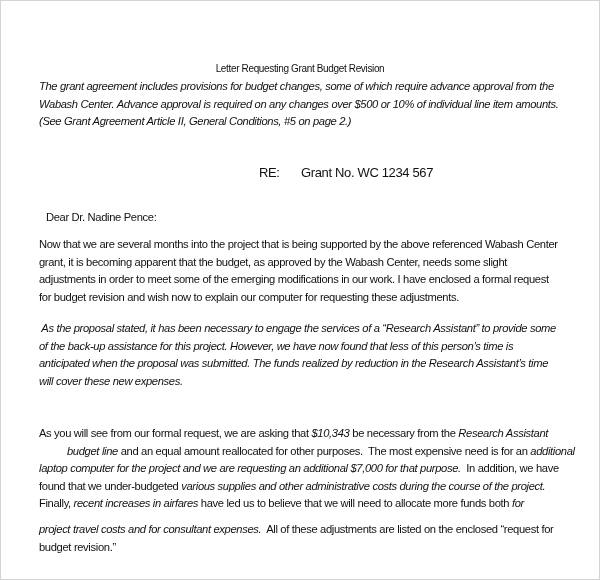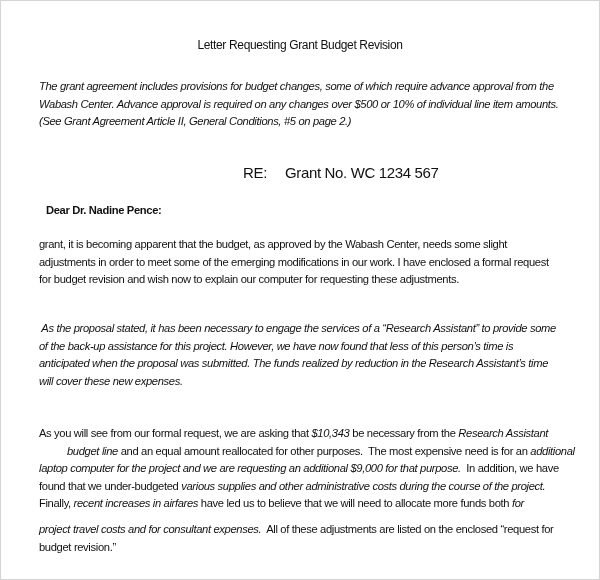--- a/index.html
+++ b/index.html
@@ -22,48 +22,47 @@
     color: #111111;
     font-family: "Liberation Sans", sans-serif;
     font-size: 11.2px;
     letter-spacing: -0.35px;
     overflow: hidden;
   }
   .title {
     position: absolute;
     left: 0;
     width: 100%;
-    top: 36px;
+    top: 60px;
     text-align: center;
-    font-size: 12px;
+    font-size: 10px;
     line-height: 16px;
   }
   .para {
     position: absolute;
     left: 38px;
     width: 520px;
     line-height: 17.6px;
     margin: 0;
   }
   .italic { font-style: italic; }
   .intro { top: 77px; }
   .re-line {
     position: absolute;
     top: 164px;
-    left: 242px;
+    left: 258px;
     line-height: 16px;
-    font-size: 15px;
+    font-size: 13px;
   }
   .re-label { display: inline-block; width: 42px; }
   .salutation {
     position: absolute;
-    top: 201px;
+    top: 208px;
     left: 45px;
     line-height: 16px;
-    font-weight: bold;
   }
   .p1 { top: 235px; }
   .p2 { top: 319px; }
   .p3 { top: 424px; }
   .line { display: block; white-space: nowrap; }
 </style>
 </head>
 <body>
 
 <div class="page">
@@ -76,35 +75,36 @@
     <span class="line">(See Grant Agreement Article II, General Conditions, #5 on page 2.)</span>
   </p>
 
   <div class="re-line">
     <span class="re-label">RE:</span><span>Grant No. WC 1234 567</span>
   </div>
 
   <div class="salutation">Dear Dr. Nadine Pence:</div>
 
   <p class="para p1">
+    <span class="line">Now that we are several months into the project that is being supported by the above referenced Wabash Center</span>
     <span class="line">grant, it is becoming apparent that the budget, as approved by the Wabash Center, needs some slight</span>
     <span class="line">adjustments in order to meet some of the emerging modifications in our work.  I have enclosed a formal request</span>
     <span class="line">for budget revision and wish now to explain our computer for requesting these adjustments.</span>
   </p>
 
   <p class="para italic p2">
     <span class="line" style="white-space:pre;"> As the proposal stated, it has been necessary to engage the services of a “Research Assistant” to provide some</span>
     <span class="line">of the back-up assistance for this project.  However, we have now found that less of this person’s time is</span>
     <span class="line">anticipated when the proposal was submitted.  The funds realized by reduction in the Research Assistant’s time</span>
     <span class="line">will cover these new expenses.</span>
   </p>
 
   <p class="para p3">
     <span class="line" style="white-space:pre;"><span>As you will see from our formal request, we are asking that </span><span class="italic">$10,343</span><span> be necessary from the </span><span class="italic">Research Assistant</span></span>
     <span class="line" style="white-space:pre;margin-left:28px;"><span class="italic">budget line</span><span> and an equal amount reallocated for other purposes.  The most expensive need is for an </span><span class="italic">additional</span></span>
-    <span class="line" style="white-space:pre;"><span class="italic">laptop computer for the project and we are requesting an additional $9,000 for that purpose.</span><span>  In addition, we have</span></span>
+    <span class="line" style="white-space:pre;"><span class="italic">laptop computer for the project and we are requesting an additional $7,000 for that purpose.</span><span>  In addition, we have</span></span>
     <span class="line" style="white-space:pre;"><span>found that we under-budgeted </span><span class="italic">various supplies and other administrative costs during the course of the project.</span></span>
     <span class="line" style="white-space:pre;"><span>Finally, </span><span class="italic">recent increases in airfares</span><span> have led us to believe that we will need to allocate more funds both </span><span class="italic">for</span></span>
     <span class="line" style="white-space:pre;margin-top:8px;"><span class="italic">project travel costs and for consultant expenses.</span><span>  All of these adjustments are listed on the enclosed “request for</span></span>
     <span class="line"><span>budget revision.”</span></span>
   </p>
 
 </div>
 
 </body></html>

